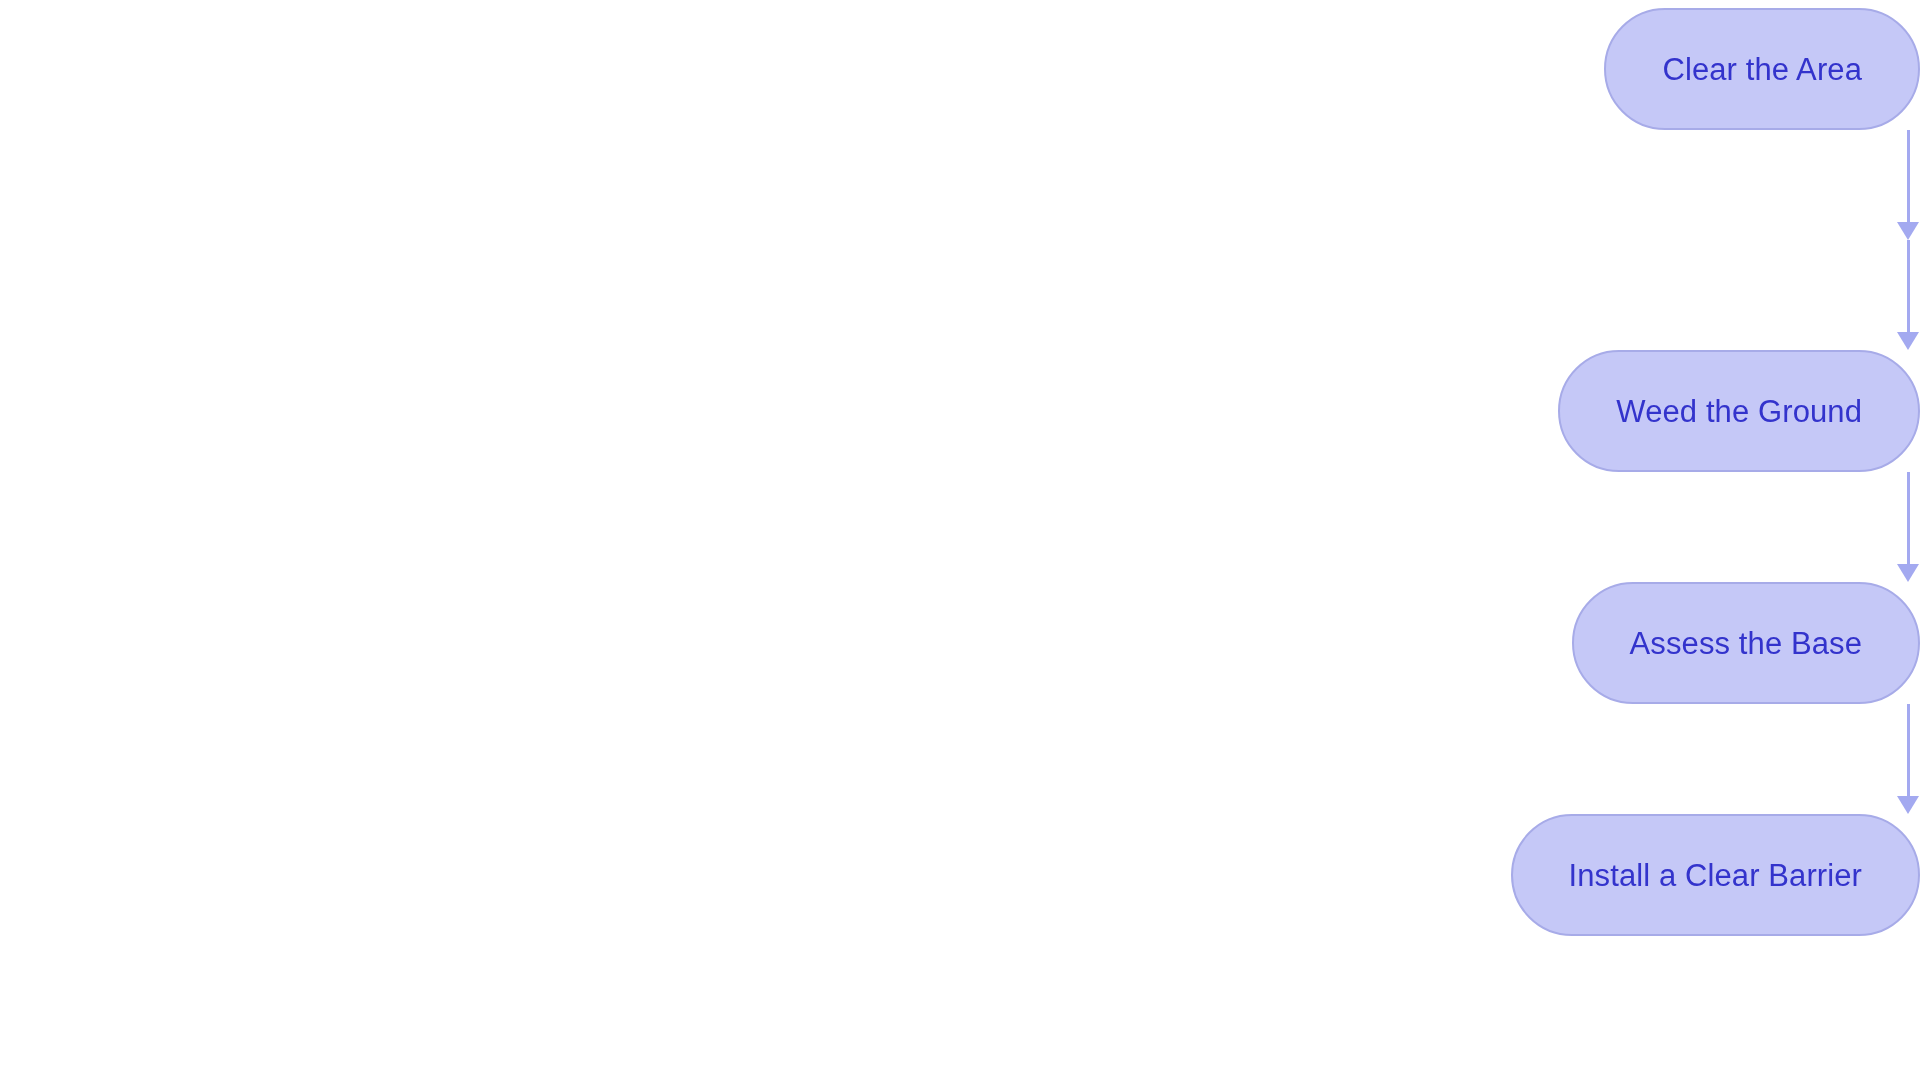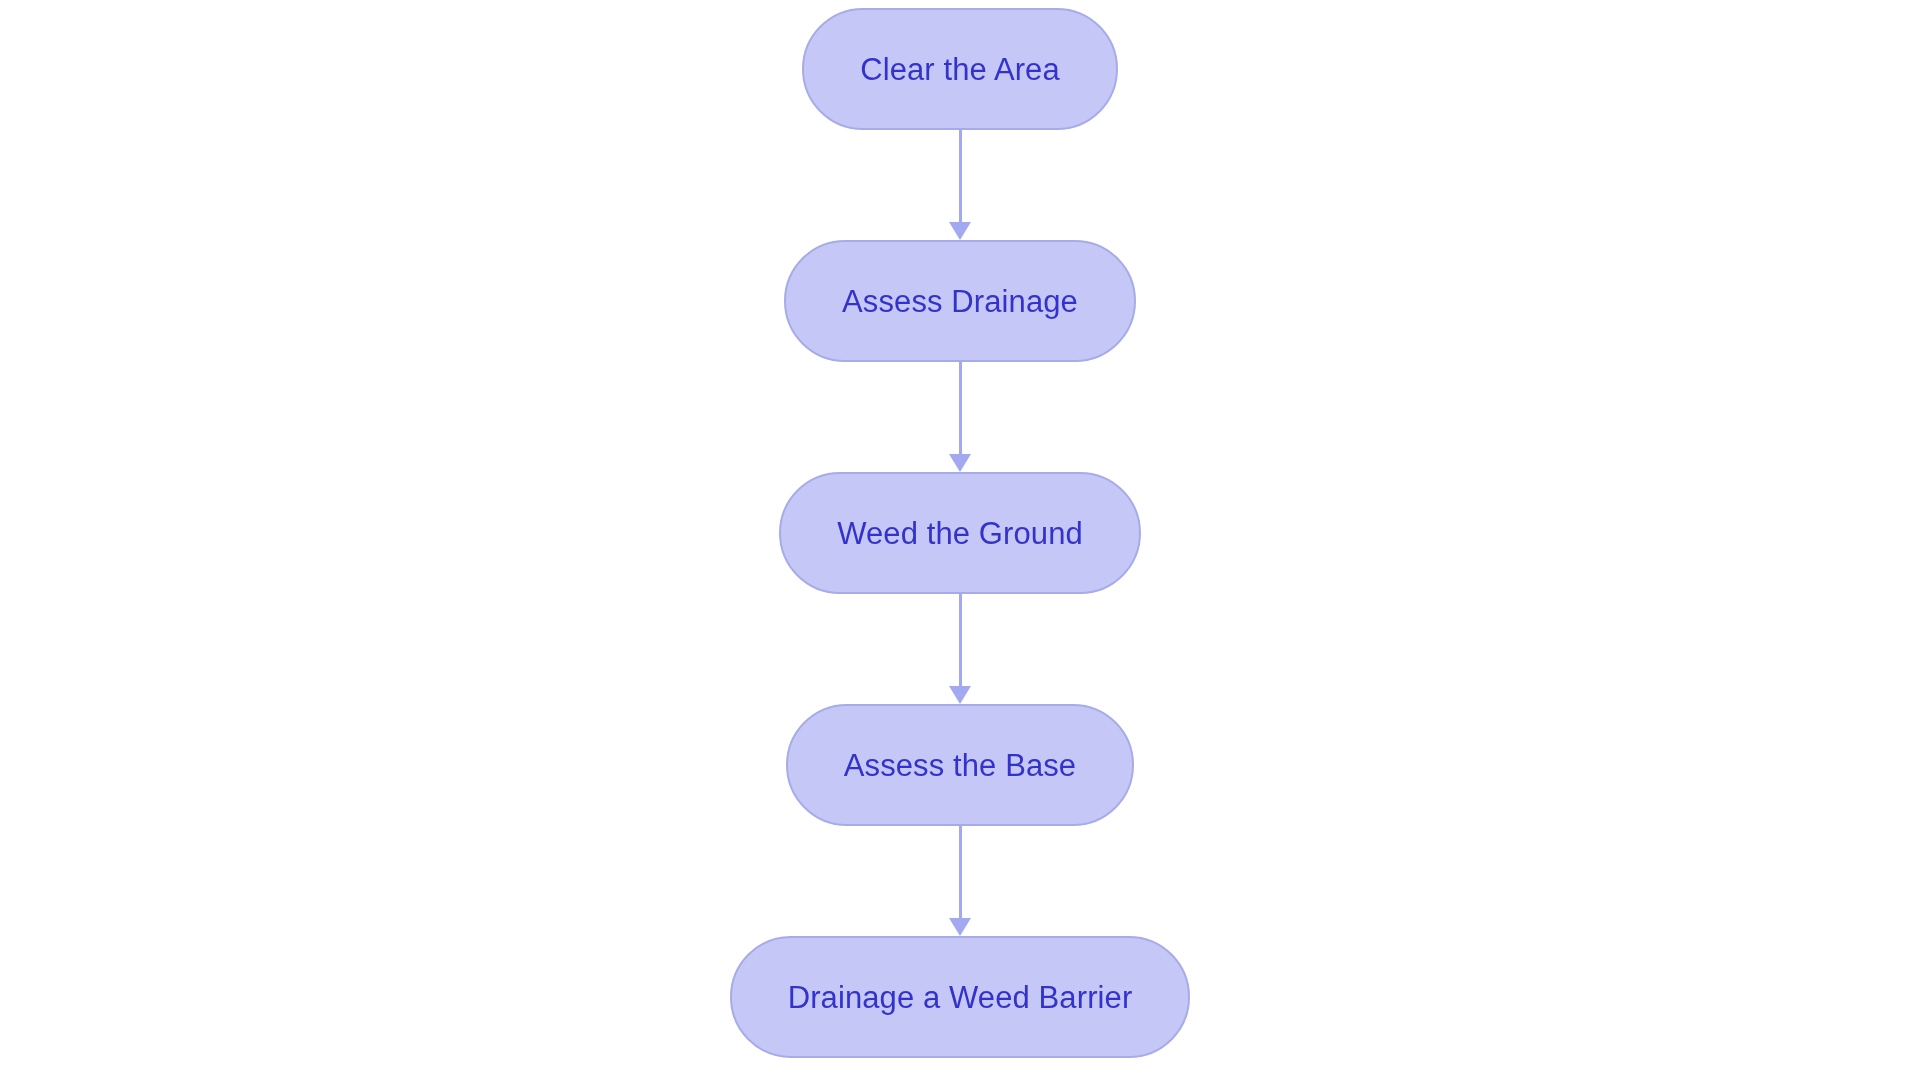--- a/index.html
+++ b/index.html
@@ -23,21 +23,21 @@
   }
 
   .flow-column {
     position: absolute;
     left: 0;
     top: 0;
     width: 1920px;
     height: 1083px;
     display: flex;
     flex-direction: column;
-    align-items: center;
+    align-items: flex-end;
     justify-content: flex-start;
   }
 
   .node {
     box-sizing: border-box;
     height: 122px;
     border-radius: 61px;
     background: #c5c8f7;
     border: 2px solid #a7abe8;
     display: flex;
@@ -97,23 +97,20 @@
 
     <div class="node">
       <span class="node-label">Clear the Area</span>
     </div>
 
     <div class="connector">
       <div class="stem"></div>
       <div class="head"></div>
     </div>
 
-    <div class="node">
-      <span class="node-label">Assess Drainage</span>
-    </div>
 
     <div class="connector">
       <div class="stem"></div>
       <div class="head"></div>
     </div>
 
     <div class="node">
       <span class="node-label">Weed the Ground</span>
     </div>
 
@@ -125,17 +122,17 @@
     <div class="node">
       <span class="node-label">Assess the Base</span>
     </div>
 
     <div class="connector">
       <div class="stem"></div>
       <div class="head"></div>
     </div>
 
     <div class="node">
-      <span class="node-label">Drainage a Weed Barrier</span>
+      <span class="node-label">Install a Clear Barrier</span>
     </div>
 
   </div>
 </div>
 
 </body></html>

